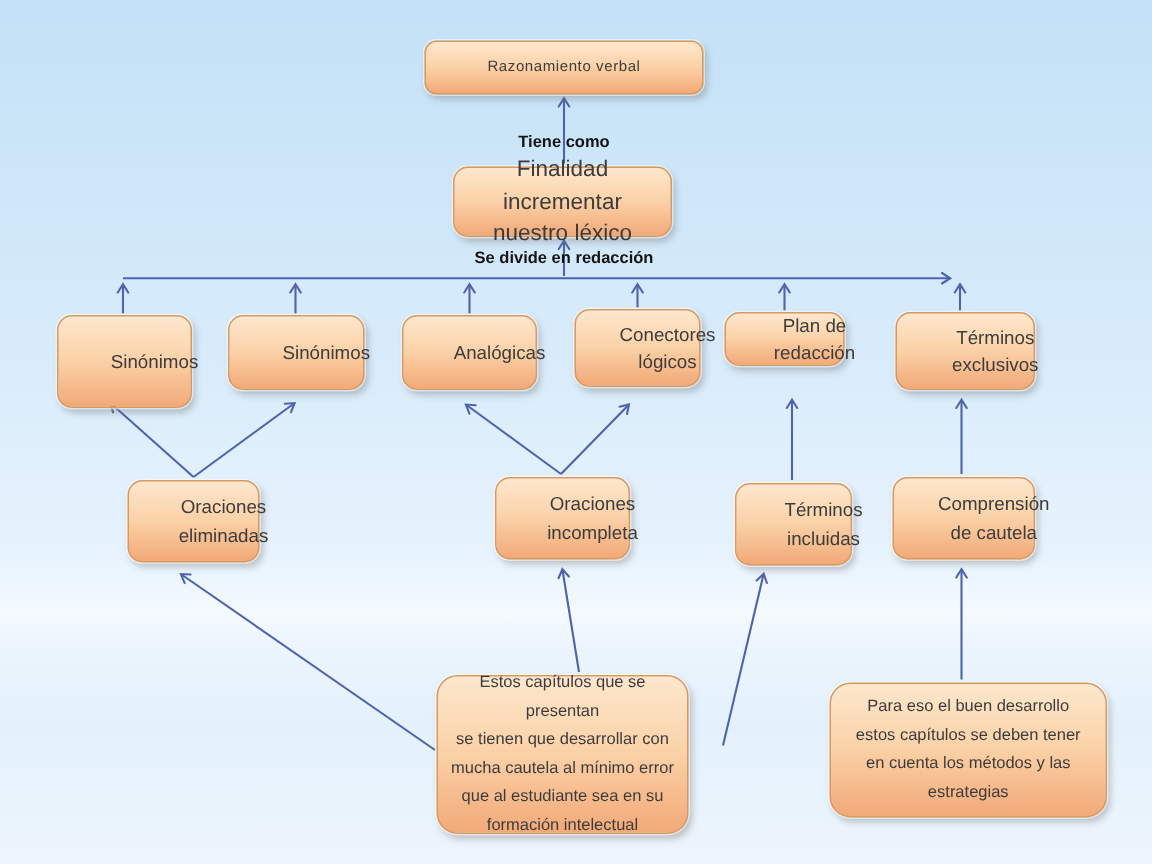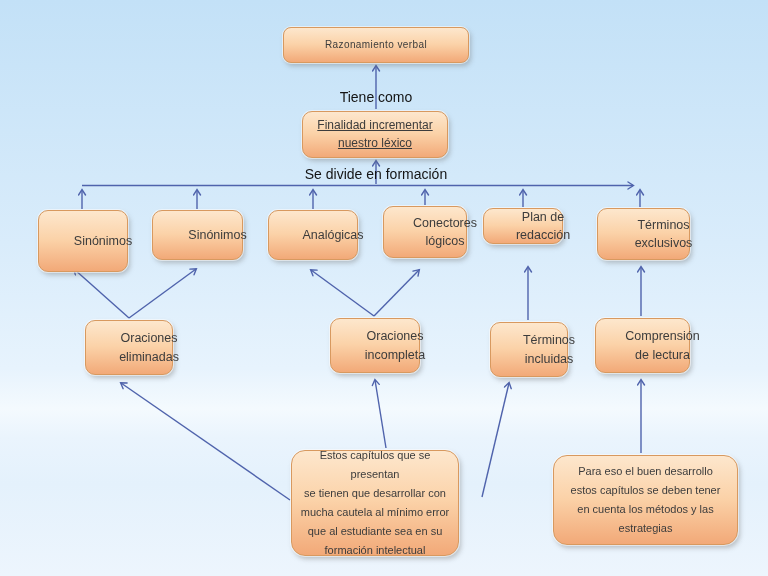--- a/index.html
+++ b/index.html
@@ -20,27 +20,28 @@
     text-align:center;color:var(--text);
     background:linear-gradient(180deg,var(--box-fill-top) 0%,#fbd2a8 48%,var(--box-fill-bottom) 100%);
     border:1px solid var(--box-border);
     border-radius:10px;
     box-shadow:0 0 0 1px rgba(255,255,255,.55), 2px 3px 5px rgba(110,110,110,.40);
     box-sizing:border-box;
     padding:2px 4px;
   }
   .node-text{white-space:pre-line;line-height:1.45;}
   .title-box{font-size:10px;letter-spacing:.4px;border-radius:8px;}
-  .mid-box{font-size:12px;text-decoration:underline;}
+  .mid-box{font-size:15px;}
   .row-box{font-size:12.5px;padding-left:44px;}
   .note-box{font-size:11px;border-radius:14px;}
   .note-box .node-text{line-height:1.72;}
   .flow-label{
     position:absolute;text-align:center;color:var(--label-text);
-    font-size:14px;
+    font-size:11px;
+    font-weight:bold;
   }
   .connector-layer{position:absolute;left:0;top:0;width:768px;height:576px;pointer-events:none;}
   .conn{stroke:var(--arrow);stroke-width:1.4;fill:none;}
   .arrowhead{stroke:var(--arrow);stroke-width:1.4;fill:none;stroke-linecap:round;stroke-linejoin:miter;}
 </style>
 </head>
 <body>
 
 <div class="slide">
 
@@ -65,21 +66,21 @@
     <line class="conn" x1="374" y1="316" x2="419" y2="270" marker-end="url(#vee)"></line>
     <line class="conn" x1="528" y1="320" x2="528" y2="267" marker-end="url(#vee)"></line>
     <line class="conn" x1="641" y1="316" x2="641" y2="267" marker-end="url(#vee)"></line>
     <line class="conn" x1="290" y1="500" x2="121" y2="383" marker-end="url(#vee)"></line>
     <line class="conn" x1="386" y1="448" x2="375" y2="380" marker-end="url(#vee)"></line>
     <line class="conn" x1="482" y1="497" x2="509" y2="383" marker-end="url(#vee)"></line>
     <line class="conn" x1="641" y1="453" x2="641" y2="380" marker-end="url(#vee)"></line>
   </svg>
 
   <div class="flow-label" style="left:318px;top:89px;width:116px;">Tiene como</div>
-  <div class="flow-label" style="left:303px;top:166px;width:146px;">Se divide en formación</div>
+  <div class="flow-label" style="left:303px;top:166px;width:146px;">Se divide en redacción</div>
 
   <div class="node title-box" style="left:283px;top:27px;width:186px;height:36px;">
     <span class="node-text">Razonamiento  verbal</span>
   </div>
 
   <div class="node mid-box" style="left:302px;top:111px;width:146px;height:47px;">
     <span class="node-text">Finalidad incrementar
 nuestro léxico</span>
   </div>
 
@@ -112,21 +113,21 @@
   <div class="node row-box" style="left:330px;top:318px;width:90px;height:55px;">
     <span class="node-text">Oraciones
 incompleta</span>
   </div>
   <div class="node row-box" style="left:490px;top:322px;width:78px;height:55px;">
     <span class="node-text">Términos
 incluidas</span>
   </div>
   <div class="node row-box" style="left:595px;top:318px;width:95px;height:55px;">
     <span class="node-text">Comprensión
-de lectura</span>
+de cautela</span>
   </div>
 
   <div class="node note-box" style="left:291px;top:450px;width:168px;height:106px;">
     <span class="node-text">Estos capítulos que se presentan
 se tienen que desarrollar con
 mucha cautela al mínimo error
 que al estudiante sea  en su
 formación intelectual</span>
   </div>
   <div class="node note-box" style="left:553px;top:455px;width:185px;height:90px;border-radius:14px;">

